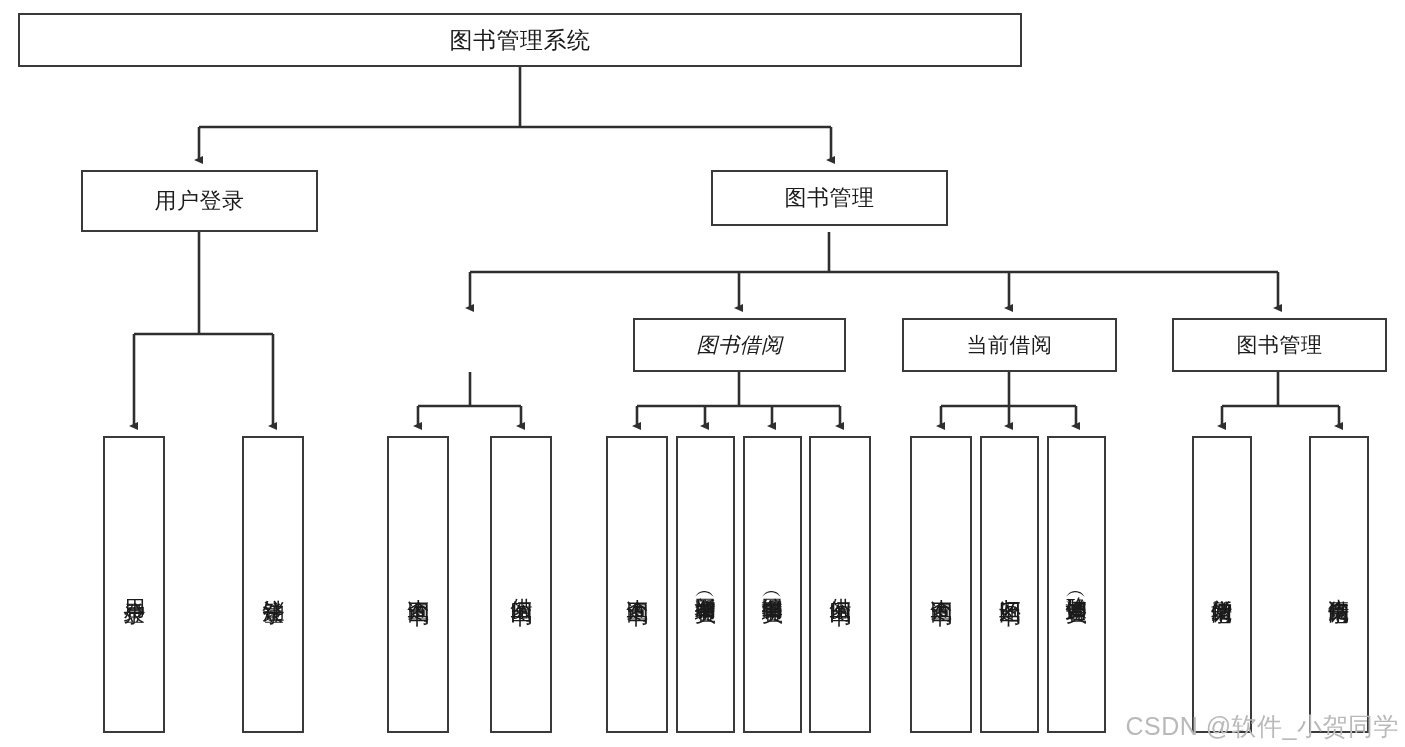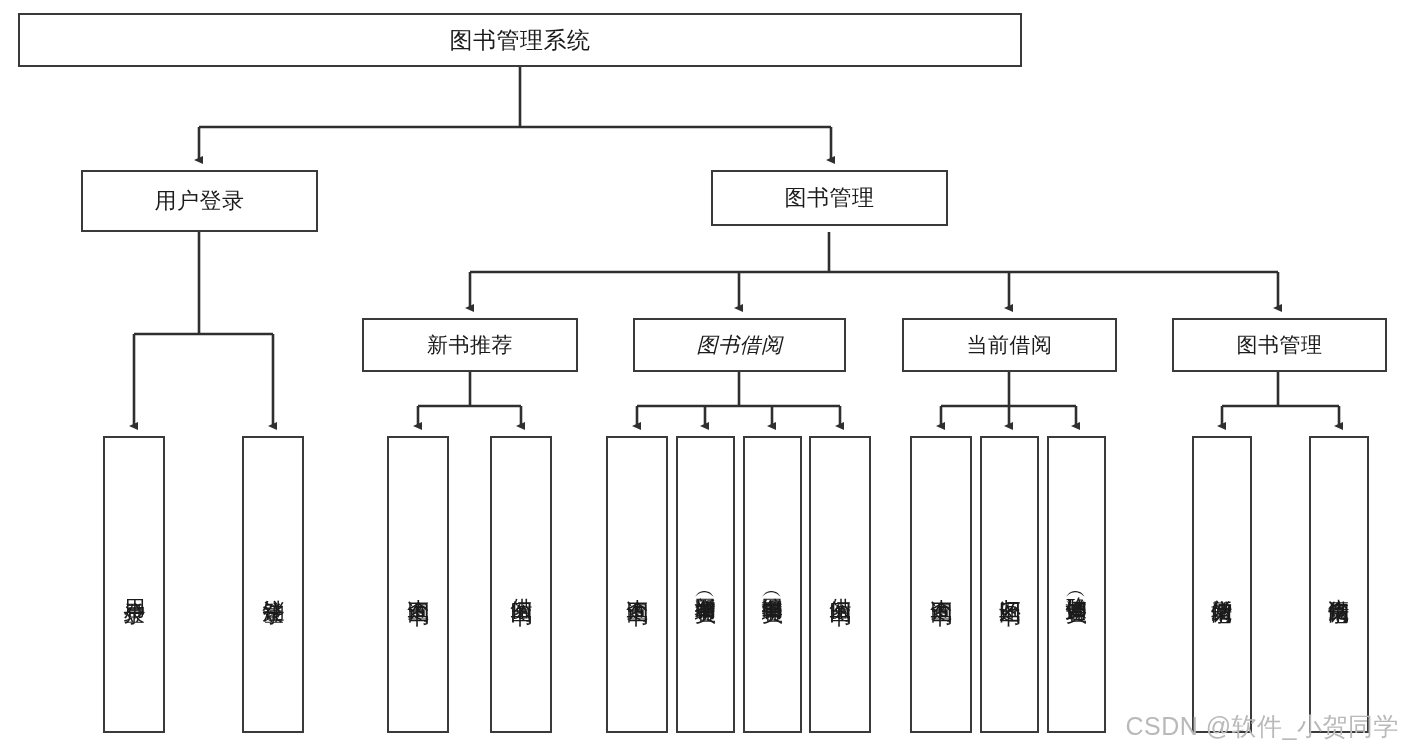--- a/index.html
+++ b/index.html
@@ -134,23 +134,20 @@
     <span class="lbl">图书管理系统</span>
   </div>
 
   <div class="node lvl2" style="left:81px; top:170px; width:237px; height:62px;">
     <span class="lbl">用户登录</span>
   </div>
   <div class="node lvl2" style="left:711px; top:170px; width:237px; height:56px;">
     <span class="lbl">图书管理</span>
   </div>
 
-  <div class="node lvl3" style="left:362px; top:318px; width:216px; height:54px;">
-    <span class="lbl">新书推荐</span>
-  </div>
   <div class="node lvl3" style="left:633px; top:318px; width:213px; height:54px;font-style:italic;">
     <span class="lbl">图书借阅</span>
   </div>
   <div class="node lvl3" style="left:902px; top:318px; width:215px; height:54px;">
     <span class="lbl">当前借阅</span>
   </div>
   <div class="node lvl3" style="left:1172px; top:318px; width:215px; height:54px;">
     <span class="lbl">图书管理</span>
   </div>
 

